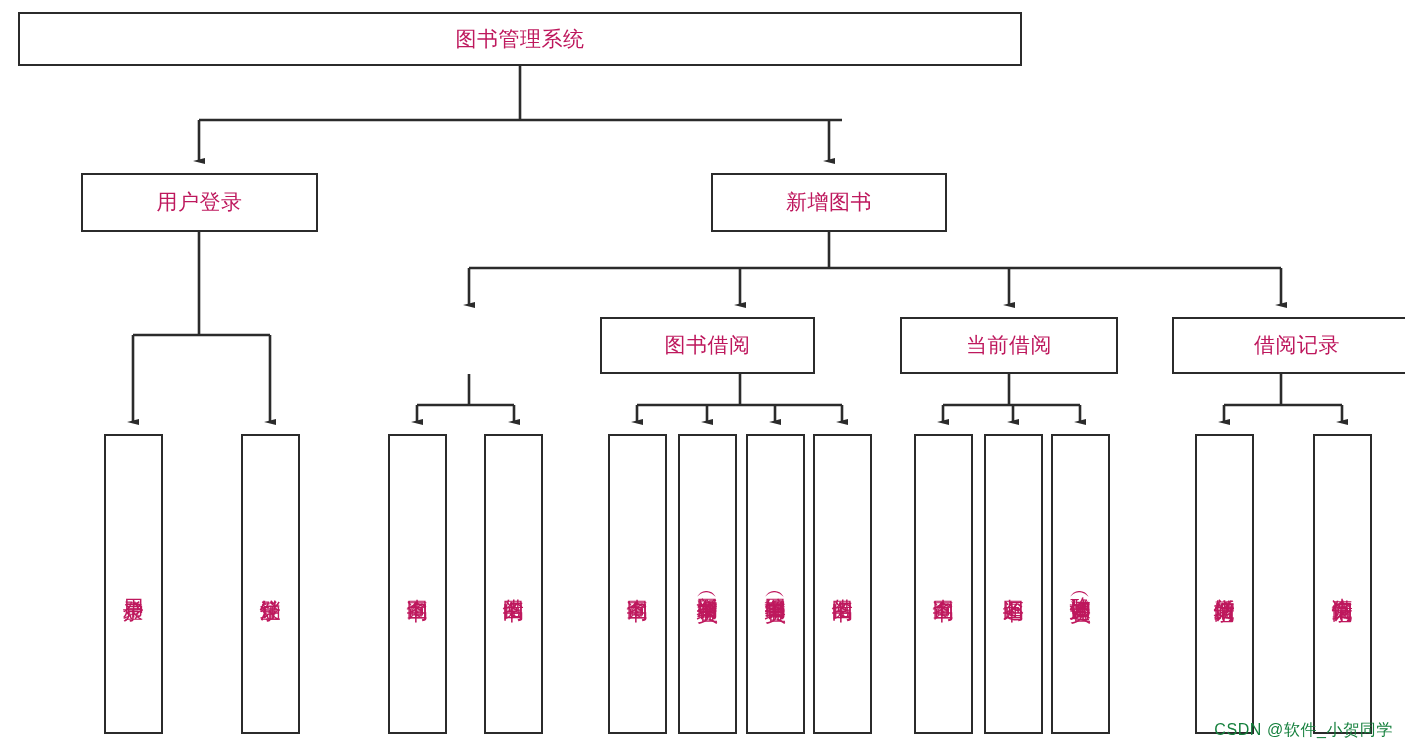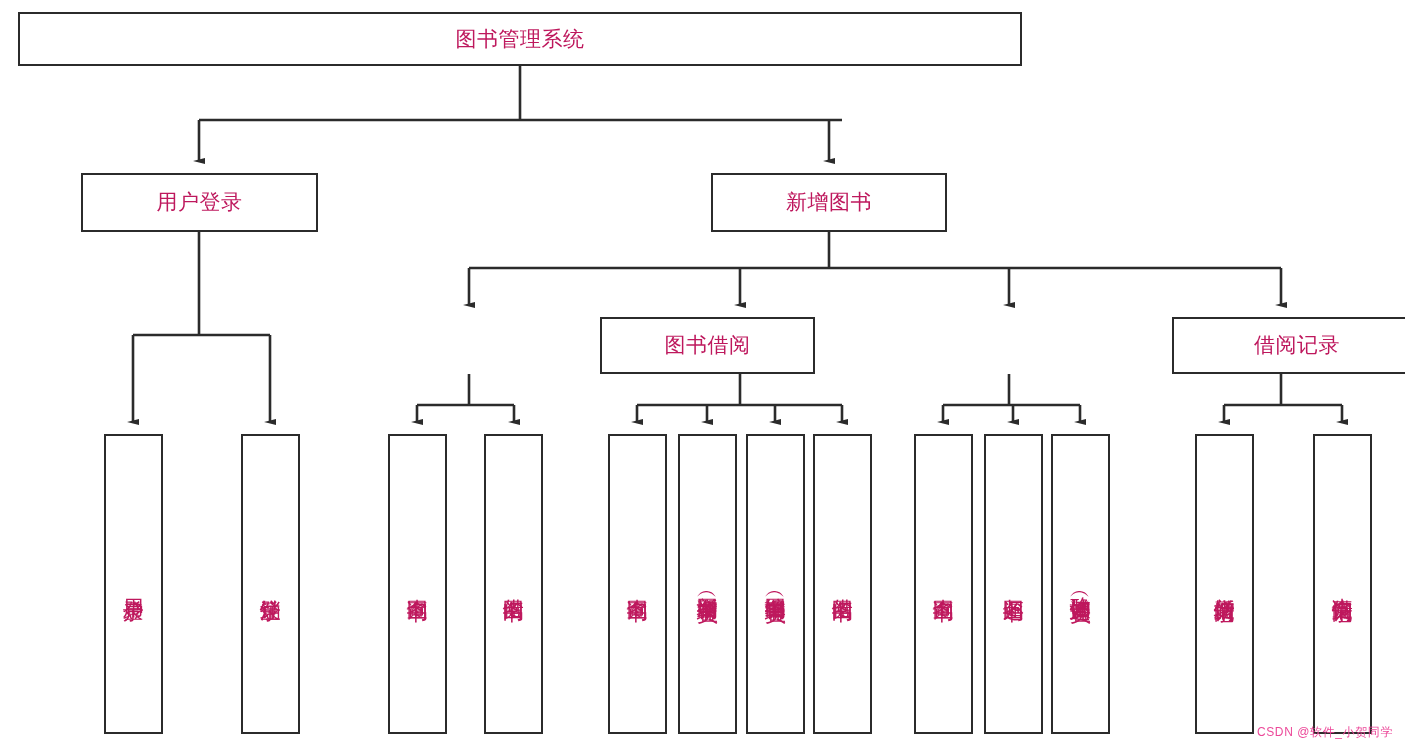--- a/index.html
+++ b/index.html
@@ -48,22 +48,22 @@
     text-orientation: upright;
     font-size: 21px;
     line-height: 1.22;
     letter-spacing: 1px;
     white-space: nowrap;
   }
   .watermark {
     position: absolute;
     right: 12px;
     bottom: 6px;
-    font-size: 12px;
-    color: #ec4899;
+    font-size: 16px;
+    color: #15803d;
     letter-spacing: 0.6px;
     white-space: nowrap;
   }
 </style>
 </head>
 <body>
 
 <div id="canvas">
 
   <svg class="edges" viewBox="0 0 1405 747">
@@ -126,20 +126,23 @@
 
   <div class="node" style="left:711px; top:173px; width:236px; height:59px;">
     <span class="label">新增图书</span>
   </div>
 
 
   <div class="node" style="left:600px; top:317px; width:215px; height:57px;">
     <span class="label">图书借阅</span>
   </div>
 
+  <div class="node" style="left:900px; top:317px; width:218px; height:57px;">
+    <span class="label">当前借阅</span>
+  </div>
 
   <div class="node" style="left:1172px; top:317px; width:250px; height:57px;">
     <span class="label">借阅记录</span>
   </div>
 
   <div class="node vertical" style="left:104px; top:434px; width:59px; height:300px;">
     <span class="label">用户登录</span>
   </div>
 
   <div class="node vertical" style="left:241px; top:434px; width:59px; height:300px;">

